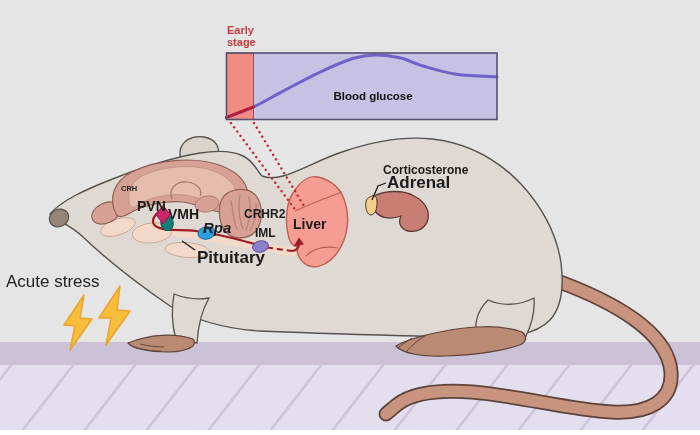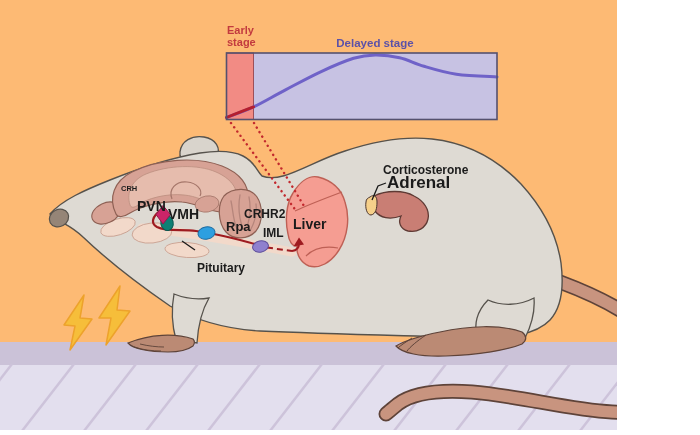--- a/index.html
+++ b/index.html
@@ -1,16 +1,16 @@
 <!DOCTYPE html>
 <html><head>
 <meta charset="utf-8">
 <style>
   html,body{margin:0;padding:0;background:#fff;}
-  #stage{position:relative;width:617px;height:435px;background:#fdba74;overflow:hidden;
+  #stage{position:relative;width:700px;height:435px;background:#e5e5e5;overflow:hidden;
          font-family:"Liberation Sans",sans-serif;}
   #art{position:absolute;left:0;top:0;}
   .lbl{position:absolute;color:#1b1b1b;white-space:pre-line;line-height:1.12;}
   .b{font-weight:bold;}
   .ctr{text-align:center;}
 </style>
 </head>
 <body>
 
 <div id="stage">
@@ -120,28 +120,29 @@
   </g>
 
   <g fill="#f6be3a" stroke="#eda22b" stroke-width="1.5" stroke-linejoin="round">
     <polygon points="84,295 64,325 75,326 70,350 92,319 80,318"></polygon>
     <polygon points="120,286 99,318 111,318 106,345 130,311 117,310"></polygon>
   </g>
 </svg>
 
 <div class="lbl b" style="left: 227px; top: 24px; font-size: 11px; color: rgb(194, 58, 63);">Early
 stage</div>
-<div class="lbl b ctr" style="left: 300px; top: 37px; width: 150px; font-size: 11.5px; color: rgb(91, 81, 168);">Delayed stage</div>
+<div class="lbl b ctr" style="left:303px;top:90px;width:140px;font-size:11.5px;color:#111;">Blood glucose</div>
 
 <div class="lbl b" style="left:121px;top:185px;font-size:7.5px;">CRH</div>
 <div class="lbl b" style="left:137px;top:199px;font-size:14px;">PVN</div>
 <div class="lbl b" style="left:168px;top:207px;font-size:14px;">VMH</div>
 <div class="lbl b" style="left:198px;top:208px;font-size:12px;margin-left:46px;">CRHR2</div>
-<div class="lbl b" style="left:226px;top:220px;font-size:13px;">Rpa</div>
-<div class="lbl b" style="left:255px;top:227px;font-size:12px;margin-left:8px;">IML</div>
-<div class="lbl b" style="left:197px;top:262px;font-size:12px;">Pituitary</div>
+<div class="lbl b" style="left:203px;top:220px;font-size:15px;font-style:italic;">Rpa</div>
+<div class="lbl b" style="left:255px;top:227px;font-size:12px;">IML</div>
+<div class="lbl b" style="left:197px;top:248px;font-size:17px;">Pituitary</div>
 
 <div class="lbl" style="left:293px;top:217px;font-size:14px;font-weight:600;">Liver</div>
 <div class="lbl b" style="left:383px;top:164px;font-size:12px;">Corticosterone</div>
 <div class="lbl b" style="left:387px;top:173px;font-size:17px;">Adrenal</div>
 
+<div class="lbl" style="left:6px;top:272px;font-size:17px;color:#222;">Acute stress</div>
 
 </div>
 
 </body></html>

